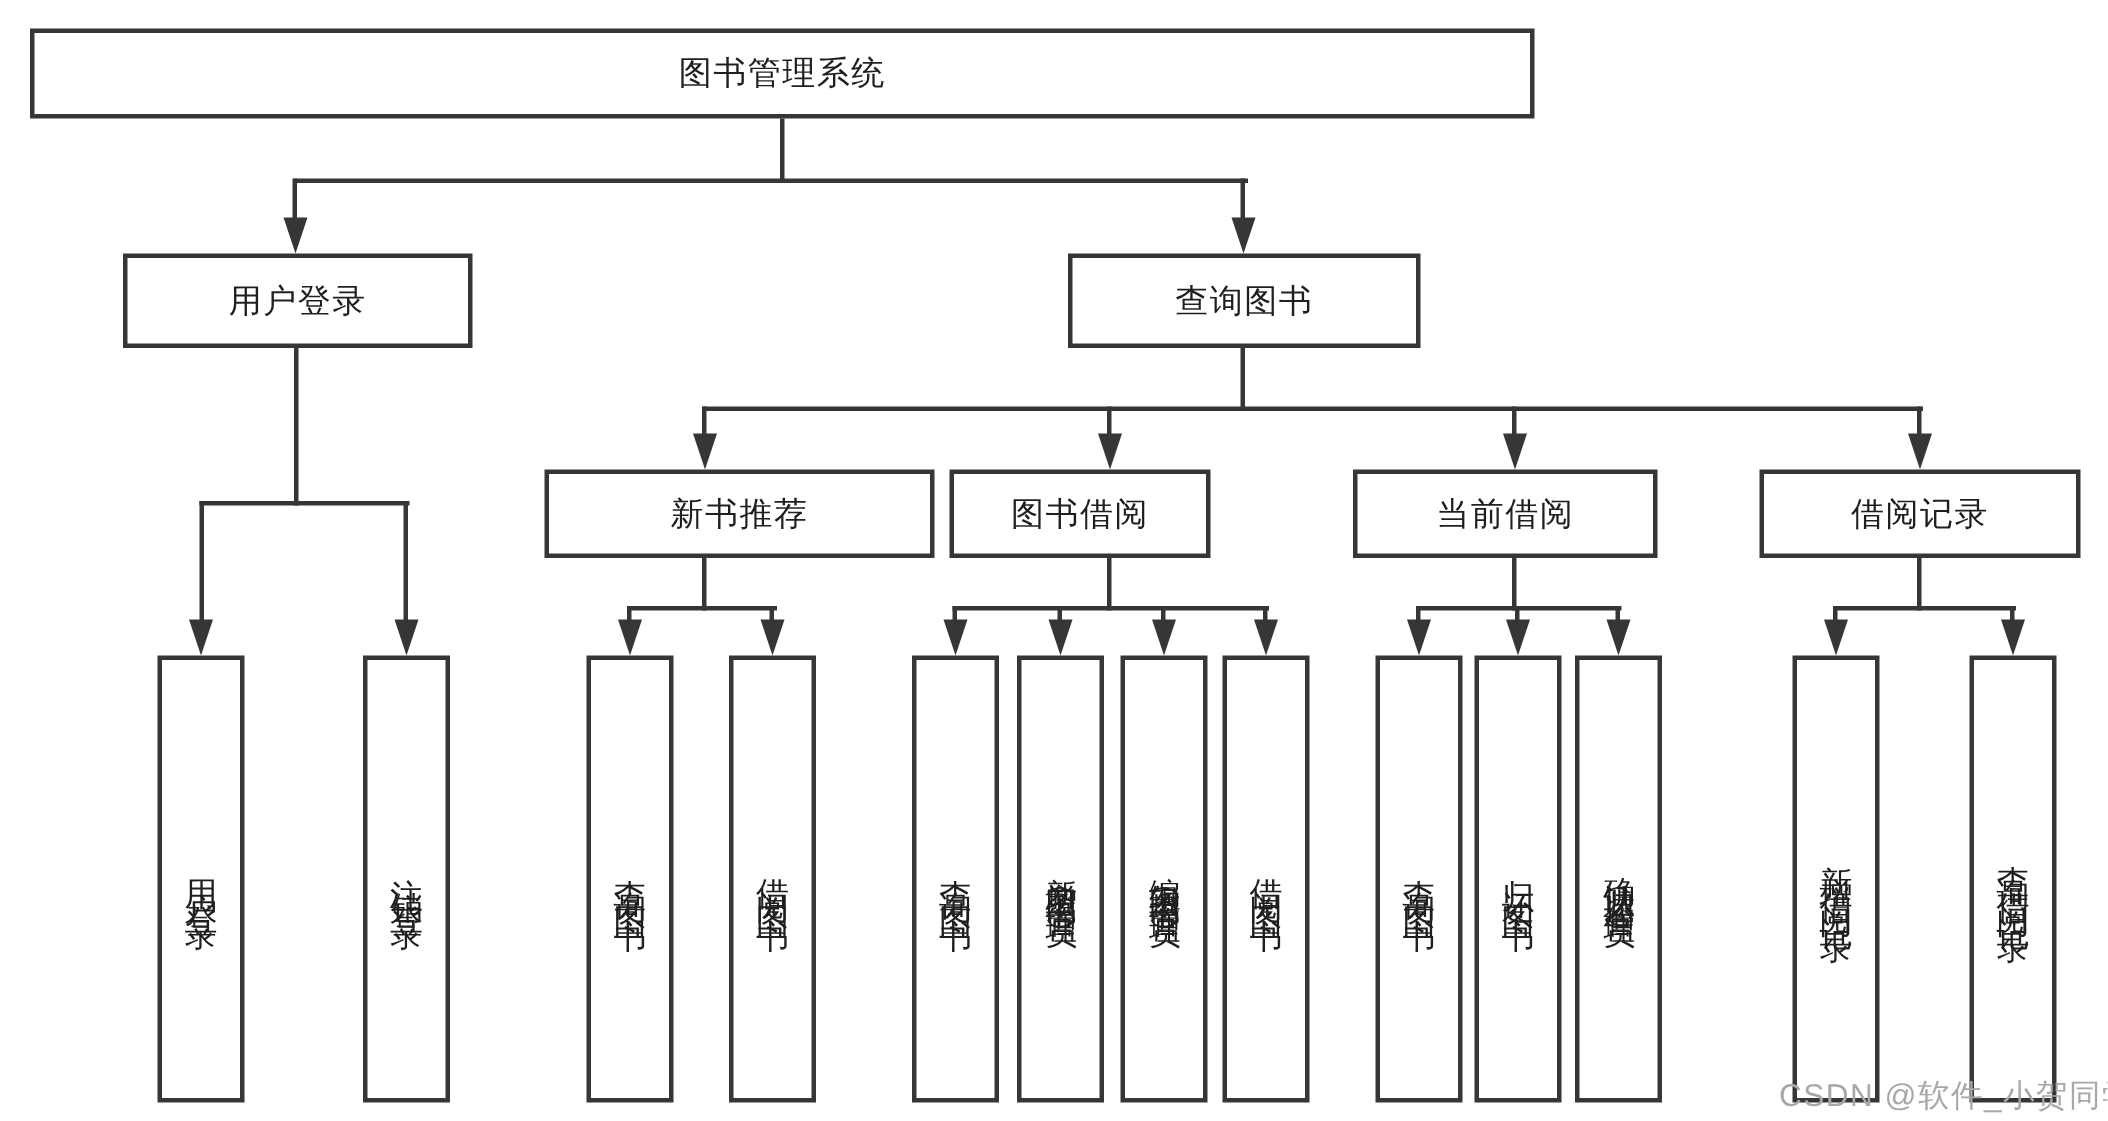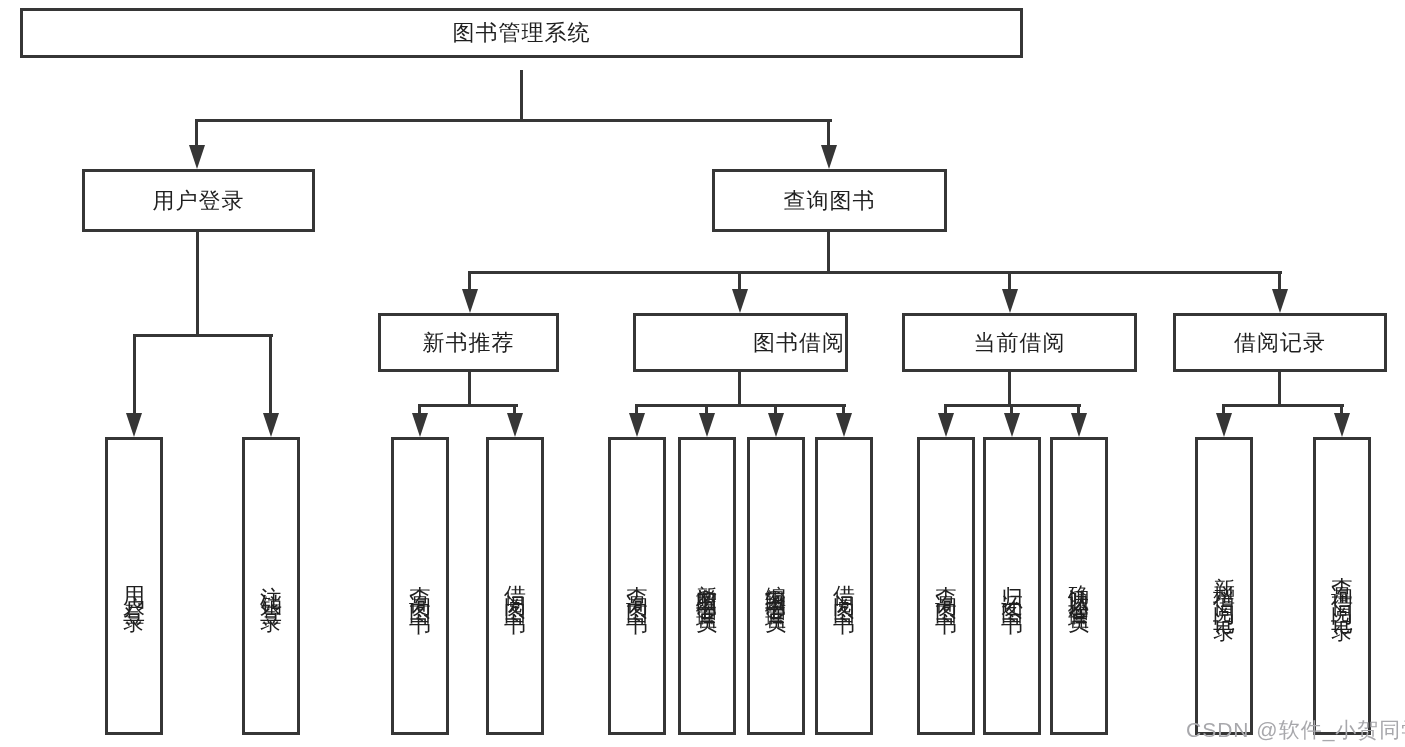--- a/index.html
+++ b/index.html
@@ -20,21 +20,21 @@
     border: 3px solid var(--line, #363636);
     background: #ffffff;
     display: flex;
     align-items: center;
     justify-content: center;
     color: var(--text, #1f1f1f);
     font-size: 22px;
     letter-spacing: 1px;
     z-index: 2;
   }
-  .box.root   { left: 20px;  top: 8px;  width: 1003px; height: 50px; }
+  .box.root   { left: 20px;  top: 19px;  width: 1003px; height: 60px; }
   .box.lvl2   { top: 169px; height: 63px; }
   .box.lvl3   { top: 313px; height: 59px; }
   .box.leaf   { top: 437px; height: 298px; width: 58px; }
   .vtext {
     writing-mode: vertical-rl;
     line-height: 1;
     letter-spacing: 9px;
   }
   .vtext.tight {
     font-size: 21px;
@@ -73,27 +73,27 @@
     <span>图书管理系统</span>
   </div>
 
   <div class="box lvl2" style="left:82px; width:233px;">
     <span>用户登录</span>
   </div>
   <div class="box lvl2" style="left:712px; width:235px;">
     <span>查询图书</span>
   </div>
 
-  <div class="box lvl3" style="left:378px; width:181px;justify-content:center;">
+  <div class="box lvl3" style="left:363px; width:260px;justify-content:center;">
     <span>新书推荐</span>
   </div>
-  <div class="box lvl3" style="left:633px; width:215px;justify-content:flex-end;">
+  <div class="box lvl3" style="left:633px; width:174px;">
     <span>图书借阅</span>
   </div>
-  <div class="box lvl3" style="left:902px; width:235px;">
+  <div class="box lvl3" style="left:902px; width:203px;">
     <span>当前借阅</span>
   </div>
   <div class="box lvl3" style="left:1173px; width:214px;">
     <span>借阅记录</span>
   </div>
 
   <div class="box leaf" style="left:105px;">
     <span class="vtext">用户登录</span>
   </div>
   <div class="box leaf" style="left:242px;">

